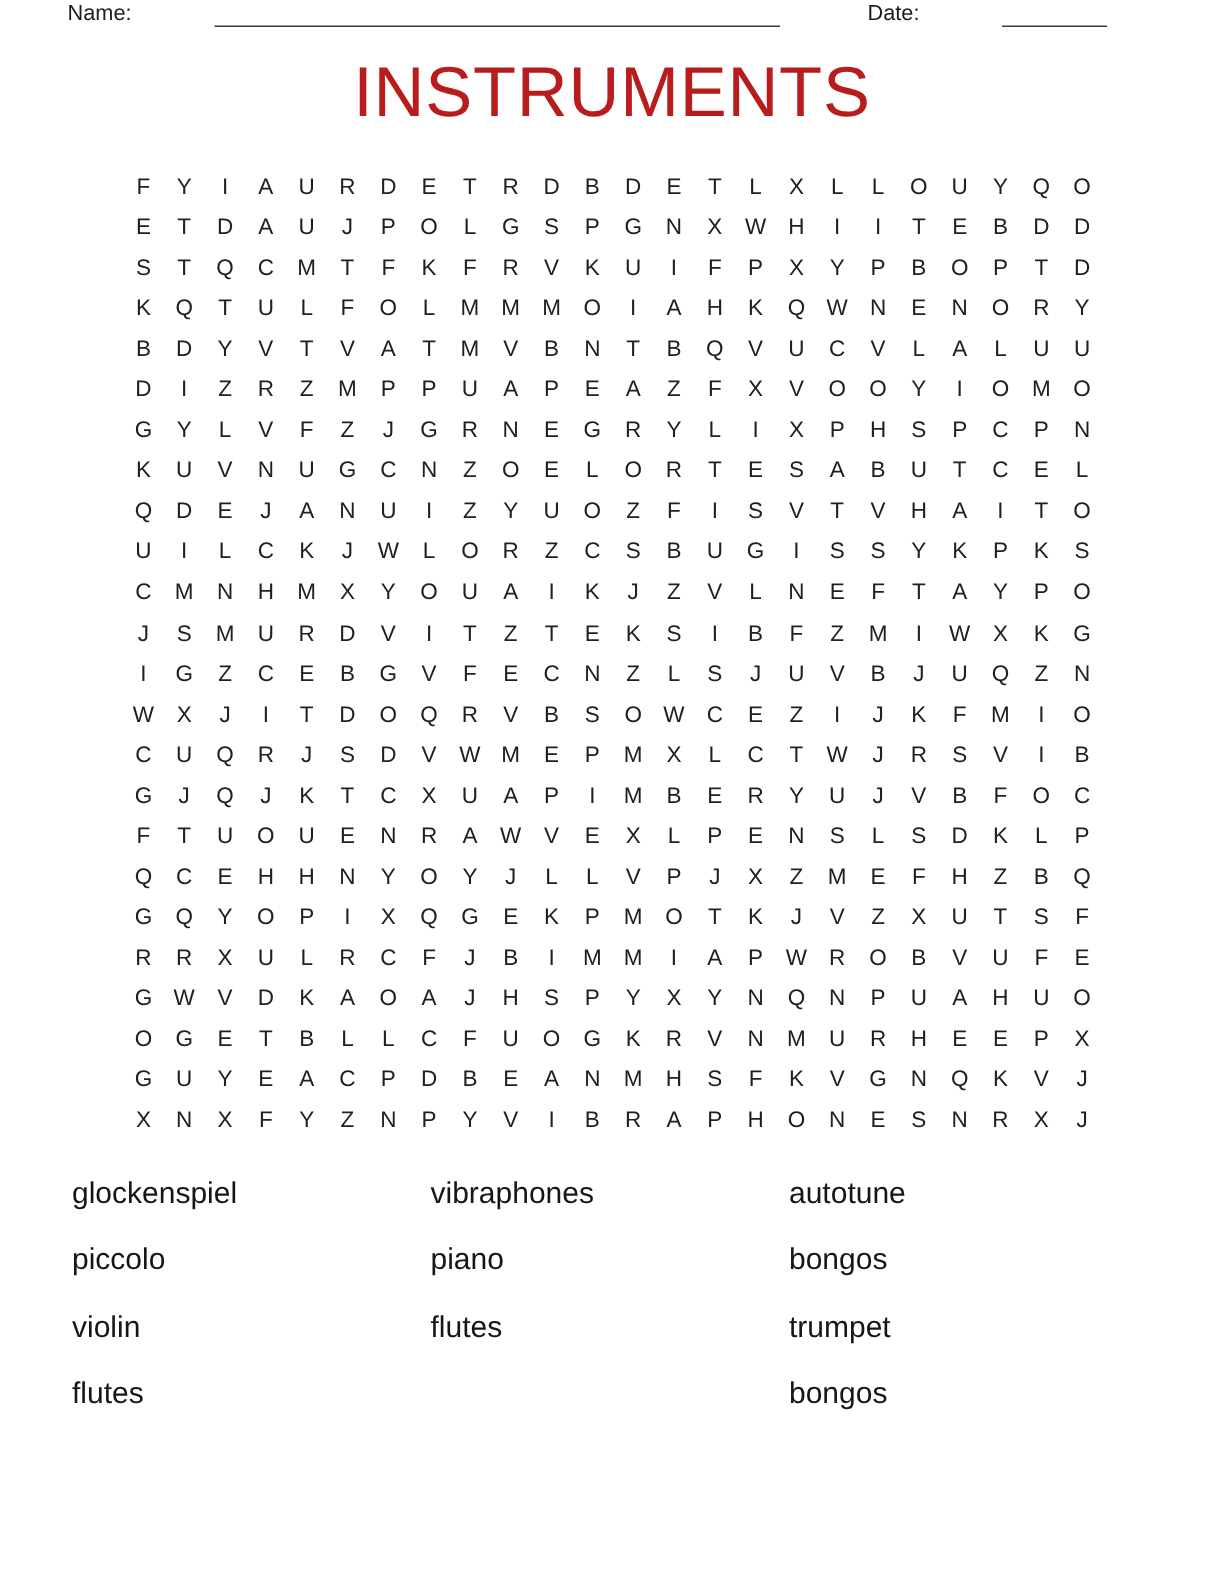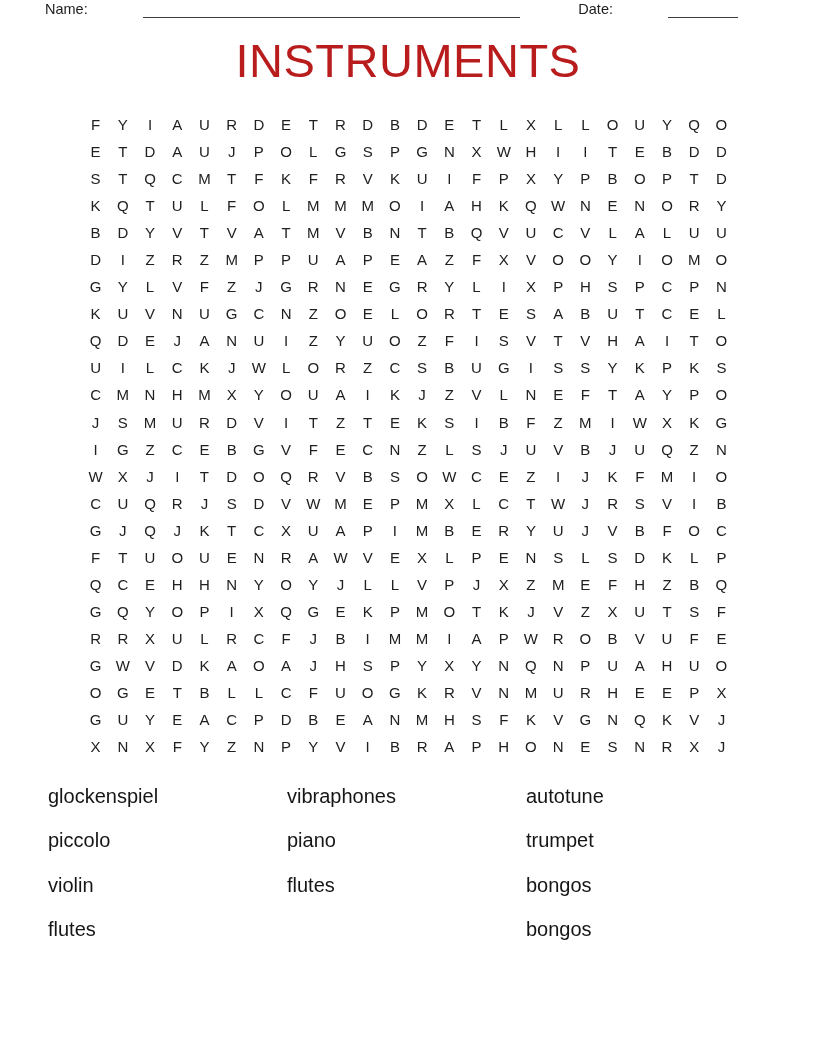--- a/index.html
+++ b/index.html
@@ -668,19 +668,19 @@
         <div class="word">violin</div>
         <div class="word">flutes</div>
       </div>
       <div class="word-col">
         <div class="word">vibraphones</div>
         <div class="word">piano</div>
         <div class="word">flutes</div>
       </div>
       <div class="word-col">
         <div class="word">autotune</div>
+        <div class="word">bongos</div>
         <div class="word">trumpet</div>
-        <div class="word">bongos</div>
         <div class="word">bongos</div>
       </div>
     </div>
 
 </div>
 
 </body></html>

